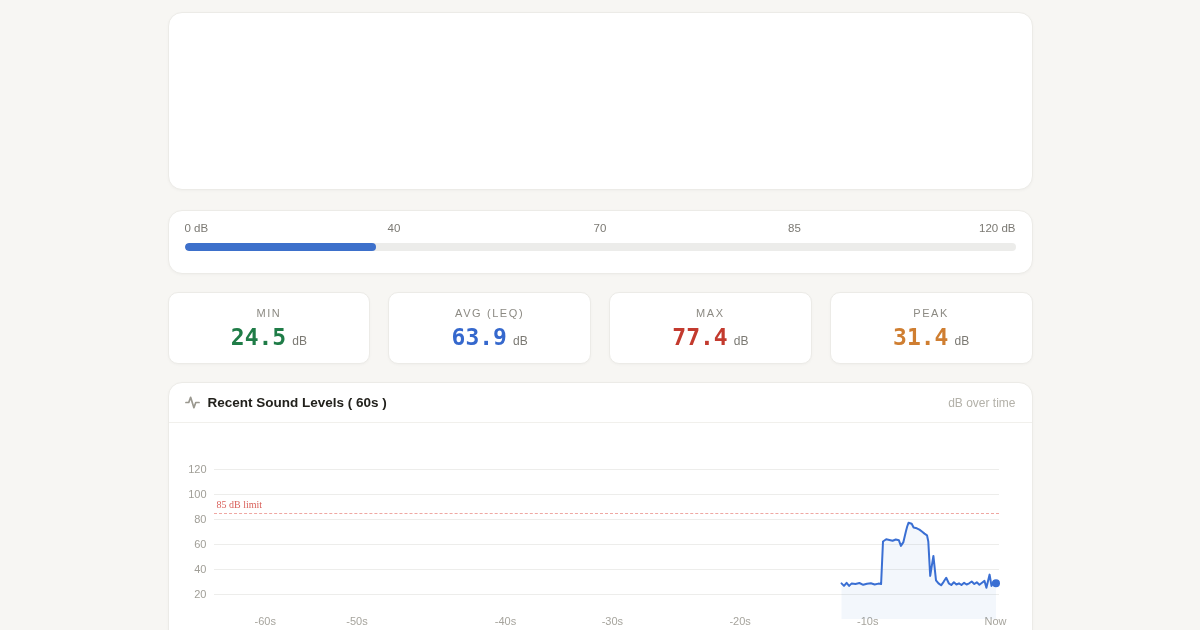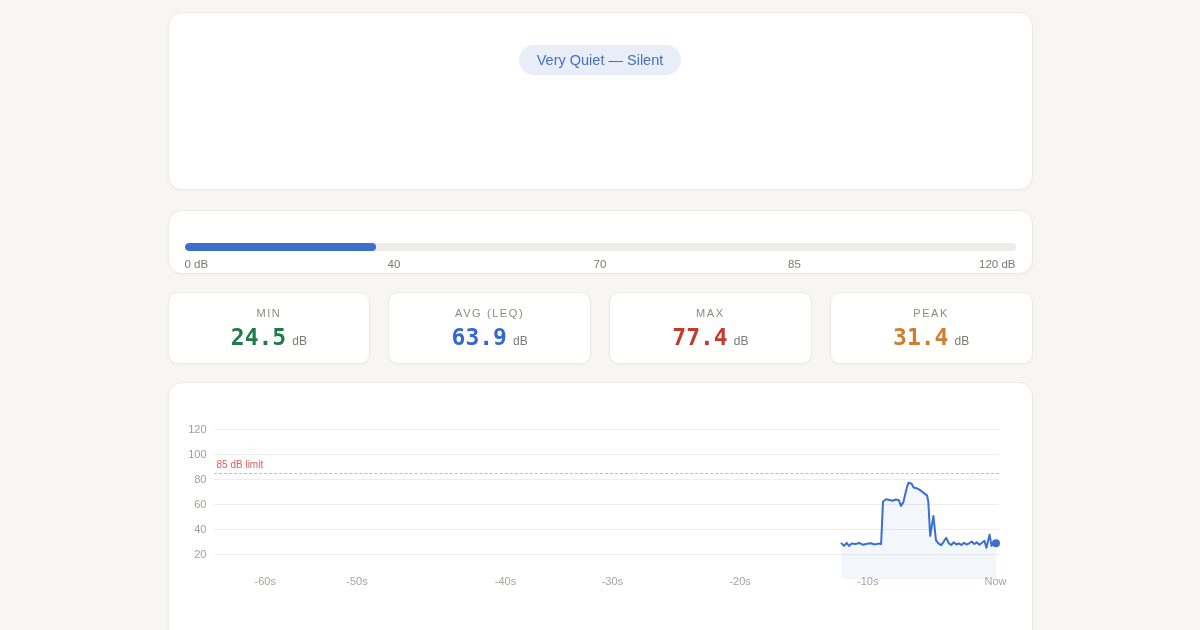--- a/index.html
+++ b/index.html
@@ -30,21 +30,21 @@
     display: inline-block; margin-top: 10px;
     background: #e9edf7; color: #466fc0;
     font-size: 14.5px; padding: 7px 18px; border-radius: 16px;
   }
 
   
   .scale-card { margin-top: 20px; height: 64px; padding: 11px 16px 0 16px; }
   .scale-labels { position: relative; height: 15px; font-size: 11.5px; }
   .scale-labels.top { color: #7b7973; }
   .scale-labels.bottom { color: #94928b; margin-top: 7px; }
-  .scale-labels span { position: absolute; white-space: nowrap; margin-top: 36px; }
+  .scale-labels span { position: absolute; white-space: nowrap; }
   .scale-labels .m0 { left: 0; }
   .scale-labels .m1 { left: 25.2%; transform: translateX(-50%); }
   .scale-labels .m2 { left: 50%;   transform: translateX(-50%); }
   .scale-labels .m3 { left: 73.4%; transform: translateX(-50%); }
   .scale-labels .m4 { right: 0; }
   .scale-track {
     margin-top: 6px; height: 8px; border-radius: 4px;
     background: #ececea; overflow: hidden;
   }
   .scale-fill { height: 100%; border-radius: 4px; background: #3d70cb; width: 0; }
@@ -90,23 +90,20 @@
   }
   .limitlabel { position: absolute; font-size: 10px; color: #d9605a; }
   .chart-svg { position: absolute; left: 0; top: 0; }
 </style>
 </head>
 <body>
 
 <div class="page">
 
   <section class="card level-card">
-    <div>
-      <span class="level-badge">Very Quiet — Silent</span>
-    </div>
   </section>
 
   <section class="card scale-card">
     <div class="scale-labels top">
       <span class="m0">0 dB</span>
       <span class="m1">40</span>
       <span class="m2">70</span>
       <span class="m3">85</span>
       <span class="m4">120 dB</span>
     </div>
@@ -140,35 +137,44 @@
     <div class="card stat-card">
       <div class="stat-label">PEAK</div>
       <div class="stat-value-row">
         <span class="stat-value c-peak">31.4</span>
         <span class="stat-unit">dB</span>
       </div>
     </div>
   </section>
 
   <section class="card chart-card">
+    <div class="chart-header">
+      <span class="icon">
+        <svg width="15" height="15" viewBox="0 0 16 16" fill="none" stroke="currentColor" stroke-width="1.8" stroke-linecap="round" stroke-linejoin="round">
+          <polyline points="1,8 4,8 6,2.5 9.5,13.5 11.5,8 15,8"></polyline>
+        </svg>
+      </span>
+      <span class="chart-title">Recent Sound Levels ( 60s )</span>
+      <span class="chart-note">dB over time</span>
+    </div>
     <div class="chart-body" id="chart-body">
         <div class="gridline" style="top: 46px; left: 45px; width: 785px;"></div>
         <div class="ytick" style="top: 39px;">120</div>
         <div class="gridline" style="top: 71px; left: 45px; width: 785px;"></div>
         <div class="ytick" style="top: 64px;">100</div>
         <div class="gridline" style="top: 96px; left: 45px; width: 785px;"></div>
         <div class="ytick" style="top: 89px;">80</div>
         <div class="gridline" style="top: 121px; left: 45px; width: 785px;"></div>
         <div class="ytick" style="top: 114px;">60</div>
         <div class="gridline" style="top: 146px; left: 45px; width: 785px;"></div>
         <div class="ytick" style="top: 139px;">40</div>
         <div class="gridline" style="top: 171px; left: 45px; width: 785px;"></div>
         <div class="ytick" style="top: 164px;">20</div>
         <div class="limitline" style="top: 89.75px; left: 45px; width: 785px;"></div>
-        <div class="limitlabel" style="top: 75.75px; left: 48px;">85 dB limit</div>
+        <div class="limitlabel" style="top: 75.75px; left: 48px; font-family: Liberation Serif, serif;">85 dB limit</div>
         <div class="xtick" style="left: 60.8px; margin-left: 36px;">-60s</div>
         <div class="xtick" style="left: 188.5px;">-50s</div>
         <div class="xtick" style="left: 309px; margin-left: 28px;">-40s</div>
         <div class="xtick" style="left: 443.9px;">-30s</div>
         <div class="xtick" style="left: 571.6px;">-20s</div>
         <div class="xtick" style="left: 699.3px;">-10s</div>
         <div class="xtick" style="left: 827px;">Now</div>
         <svg class="chart-svg" width="863" height="215" viewBox="0 0 863 215">
           <path d="M672.5 160.4 L675.0 162.9 L677.6 159.8 L680.1 162.9 L682.7 160.4 L686.5 161.0 L690.4 160.0 L694.2 161.8 L698.0 160.8 L701.9 160.3 L705.7 161.5 L709.5 160.6 L712.1 161.0 L714.0 118.5 L717.2 116.3 L720.4 117.0 L723.6 117.8 L726.8 116.5 L729.9 117.3 L731.9 122.9 L734.4 119.1 L737.0 107.9 L738.2 103.5 L739.5 99.8 L742.7 100.8 L744.6 104.5 L747.8 105.3 L750.4 106.6 L752.9 108.5 L755.5 110.6 L758.0 112.3 L759.3 118.5 L761.2 152.9 L764.4 132.9 L767.0 157.3 L769.5 160.4 L772.1 162.3 L774.6 158.8 L777.2 154.8 L779.8 160.3 L782.3 162.0 L784.9 159.3 L787.4 161.5 L790.0 160.3 L792.5 162.0 L795.1 159.8 L797.6 161.5 L800.2 160.3 L802.7 158.5 L805.3 161.0 L807.8 159.3 L810.4 161.8 L813.0 159.8 L815.5 157.9 L817.4 164.8 L820.6 151.6 L822.5 162.9 L824.7 158.5 L827.0 160.3 L827.0 196 L672.5 196 Z" fill="rgba(58,111,211,0.06)" stroke="none"></path>
           <path d="M672.5 160.4 L675.0 162.9 L677.6 159.8 L680.1 162.9 L682.7 160.4 L686.5 161.0 L690.4 160.0 L694.2 161.8 L698.0 160.8 L701.9 160.3 L705.7 161.5 L709.5 160.6 L712.1 161.0 L714.0 118.5 L717.2 116.3 L720.4 117.0 L723.6 117.8 L726.8 116.5 L729.9 117.3 L731.9 122.9 L734.4 119.1 L737.0 107.9 L738.2 103.5 L739.5 99.8 L742.7 100.8 L744.6 104.5 L747.8 105.3 L750.4 106.6 L752.9 108.5 L755.5 110.6 L758.0 112.3 L759.3 118.5 L761.2 152.9 L764.4 132.9 L767.0 157.3 L769.5 160.4 L772.1 162.3 L774.6 158.8 L777.2 154.8 L779.8 160.3 L782.3 162.0 L784.9 159.3 L787.4 161.5 L790.0 160.3 L792.5 162.0 L795.1 159.8 L797.6 161.5 L800.2 160.3 L802.7 158.5 L805.3 161.0 L807.8 159.3 L810.4 161.8 L813.0 159.8 L815.5 157.9 L817.4 164.8 L820.6 151.6 L822.5 162.9 L824.7 158.5 L827.0 160.3" fill="none" stroke="#3a6fd3" stroke-width="2" stroke-linejoin="round" stroke-linecap="round"></path>

